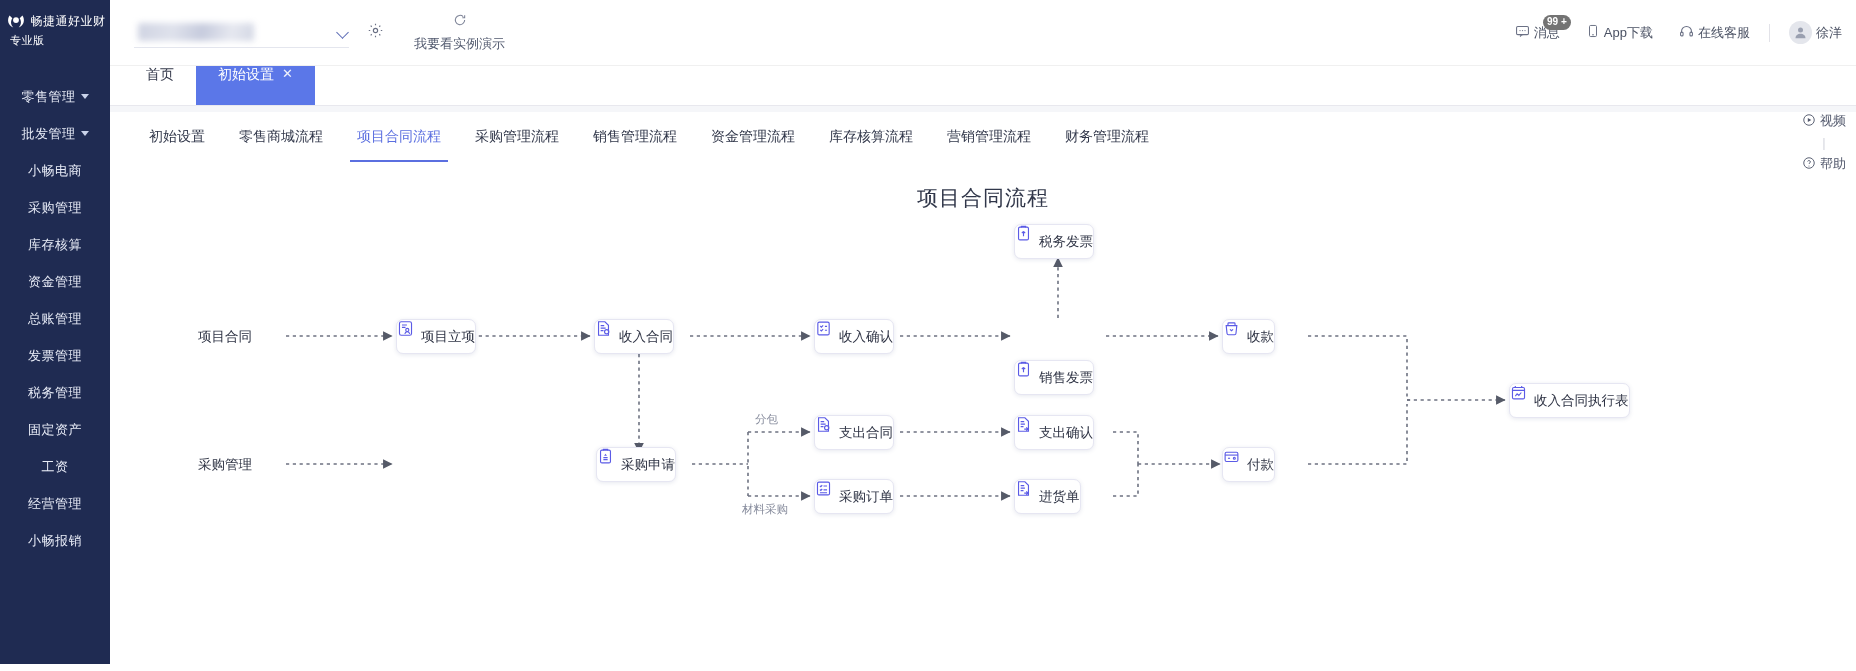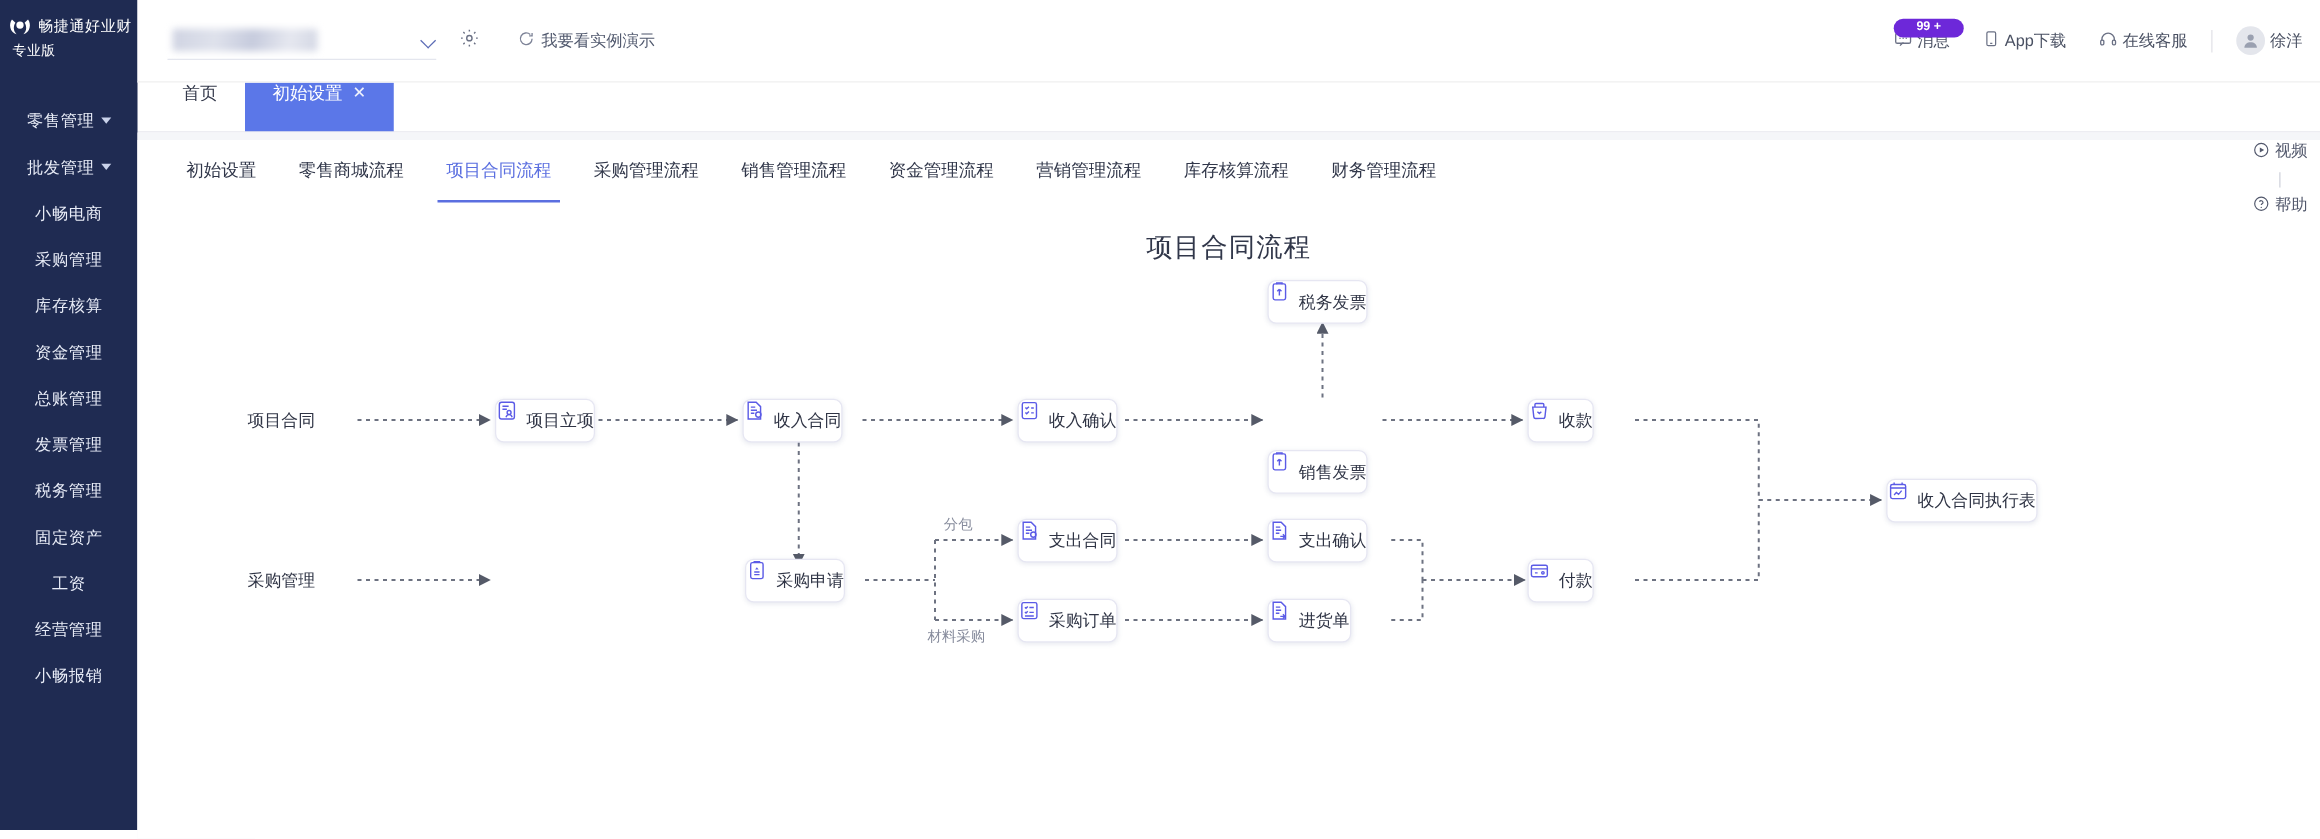--- a/index.html
+++ b/index.html
@@ -69,35 +69,35 @@
     margin-left: auto; width: 11px; height: 11px; position: relative;
   }
   .chev-down::before {
     content: ""; position: absolute; left: 0; top: 1px;
     width: 8px; height: 8px; border-right: 1.6px solid #5b6bb5;
     border-bottom: 1.6px solid #5b6bb5; transform: rotate(45deg);
   }
   .gear { margin-left: 18px; cursor: pointer; }
   .demo-link {
     margin-left: 30px; display: flex; align-items: center; gap: 5px;
-    color: #51596e; font-size: 13px; cursor: pointer;
+    color: #51596e; font-size: 13px; cursor: pointer; flex-direction: column;
   }
   .topbar-right {
     margin-left: auto; display: flex; align-items: center; gap: 0px;
     height: 100%;
   }
   .tb-item {
     display: flex; align-items: center; gap: 4px; color: #4a5163;
     font-size: 13px; cursor: pointer; position: relative; padding: 0 13px;
   }
   .badge {
     position: absolute; top: -9px; right: 2px;
-    background: #6d28d9; color: #fff; font-size: 10px; line-height: 14px;
+    background: #737373; color: #fff; font-size: 10px; line-height: 14px;
     height: 15px; min-width: 28px; border-radius: 8px; text-align: center;
-    padding: 0 18px; font-weight: bold;
+    padding: 0 4px; font-weight: bold;
   }
   .tb-divider { width: 1px; height: 18px; background: #e2e2e8; margin: 0 6px; }
   .avatar {
     width: 23px; height: 23px; border-radius: 50%; background: #e4e6ec;
     display: flex; align-items: center; justify-content: center; flex: 0 0 23px;
   }
   .user-name { color: #4a5163; font-size: 13px; max-width: 34px; overflow: hidden; }
 
   
   .pagetabs {
@@ -327,24 +327,24 @@
           <div class="stab">
               <span>采购管理流程</span>
             </div>
           <div class="stab">
               <span>销售管理流程</span>
             </div>
           <div class="stab">
               <span>资金管理流程</span>
             </div>
           <div class="stab">
+              <span>库存核算流程</span>
+            </div>
+          <div class="stab">
               <span>营销管理流程</span>
-            </div>
-          <div class="stab">
-              <span>库存核算流程</span>
             </div>
           <div class="stab">
               <span>财务管理流程</span>
             </div>
 
           <div class="subtabs-right">
             <span class="mini-link">
               <span>
                 <svg width="14" height="14" viewBox="0 0 24 24" fill="none" stroke="#52586c" stroke-width="1.6">
                   <circle cx="12" cy="12" r="9"></circle>

